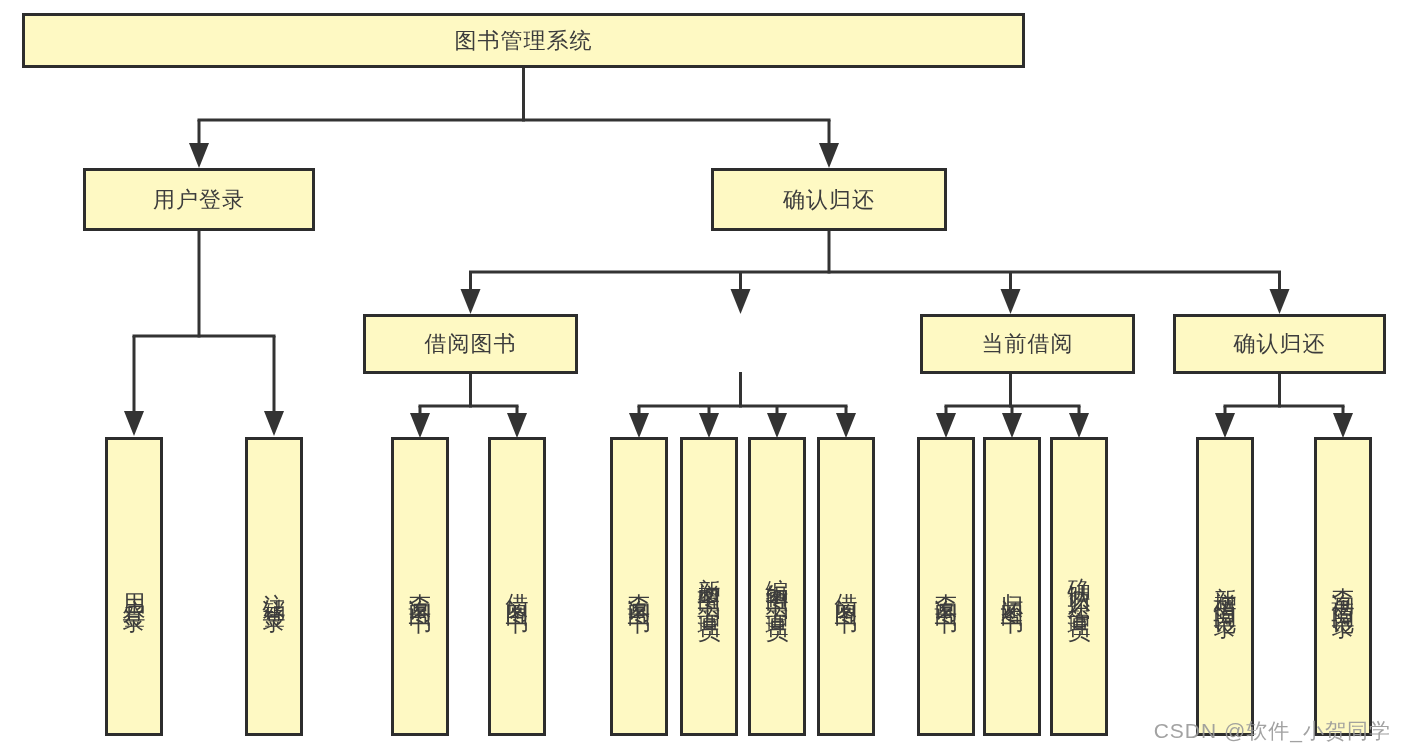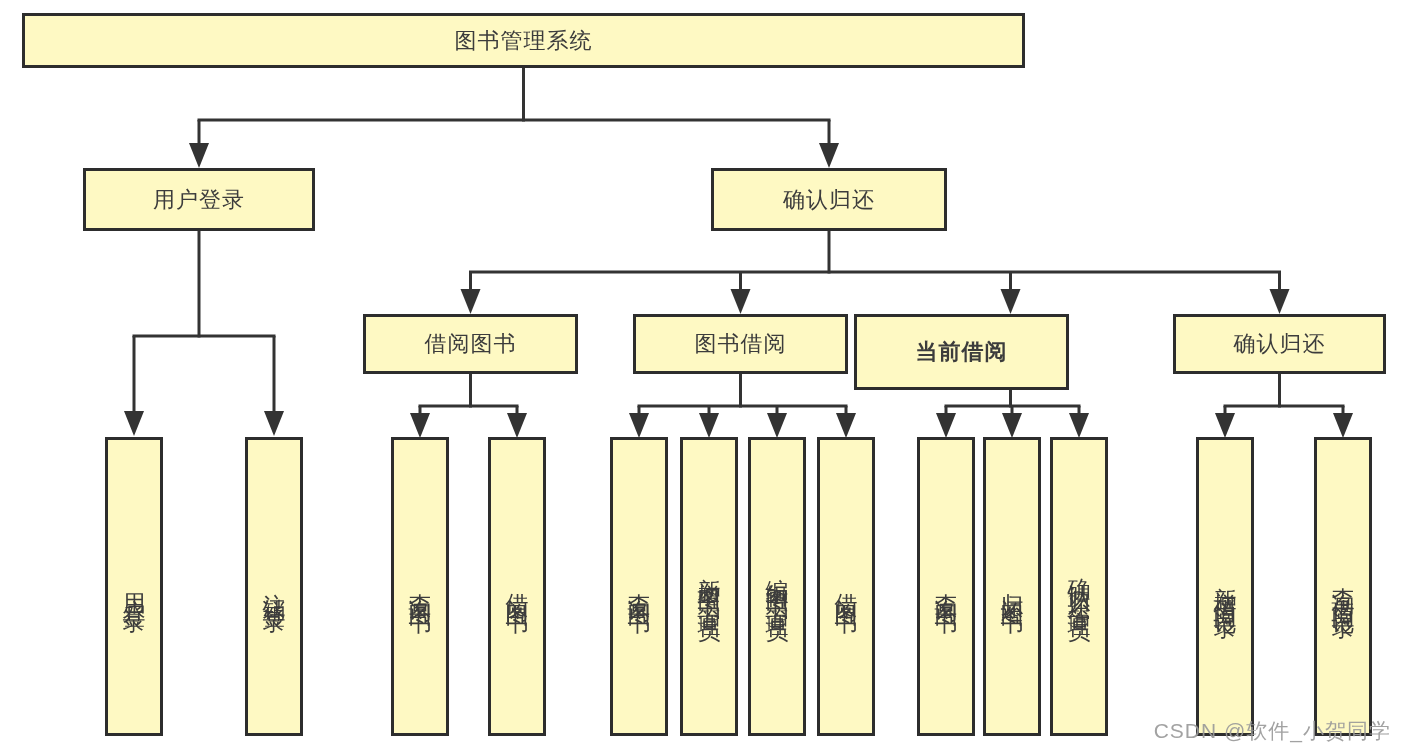--- a/index.html
+++ b/index.html
@@ -123,24 +123,21 @@
   <div class="node node-h" style="left:83px;top:168px;width:232px;height:63px;">
     <span>用户登录</span>
   </div>
   <div class="node node-h" style="left:711px;top:168px;width:236px;height:63px;">
     <span>确认归还</span>
   </div>
 
   <div class="node node-h" style="left:363px;top:314px;width:215px;height:60px;">
     <span>借阅图书</span>
   </div>
-  <div class="node node-h" style="left:633px;top:314px;width:215px;height:60px;">
-    <span>图书借阅</span>
-  </div>
-  <div class="node node-h" style="left:854px;top:314px;width:215px;height:76px;font-weight:bold;">
+  <div class="node node-h" style="left:920px;top:314px;width:215px;height:60px;">
     <span>当前借阅</span>
   </div>
   <div class="node node-h" style="left:1173px;top:314px;width:213px;height:60px;">
     <span>确认归还</span>
   </div>
 
   <div class="node leaf" style="left:105px;top:437px;width:58px;height:299px;">
     <span>用户登录</span>
   </div>
   <div class="node leaf" style="left:245px;top:437px;width:58px;height:299px;">

